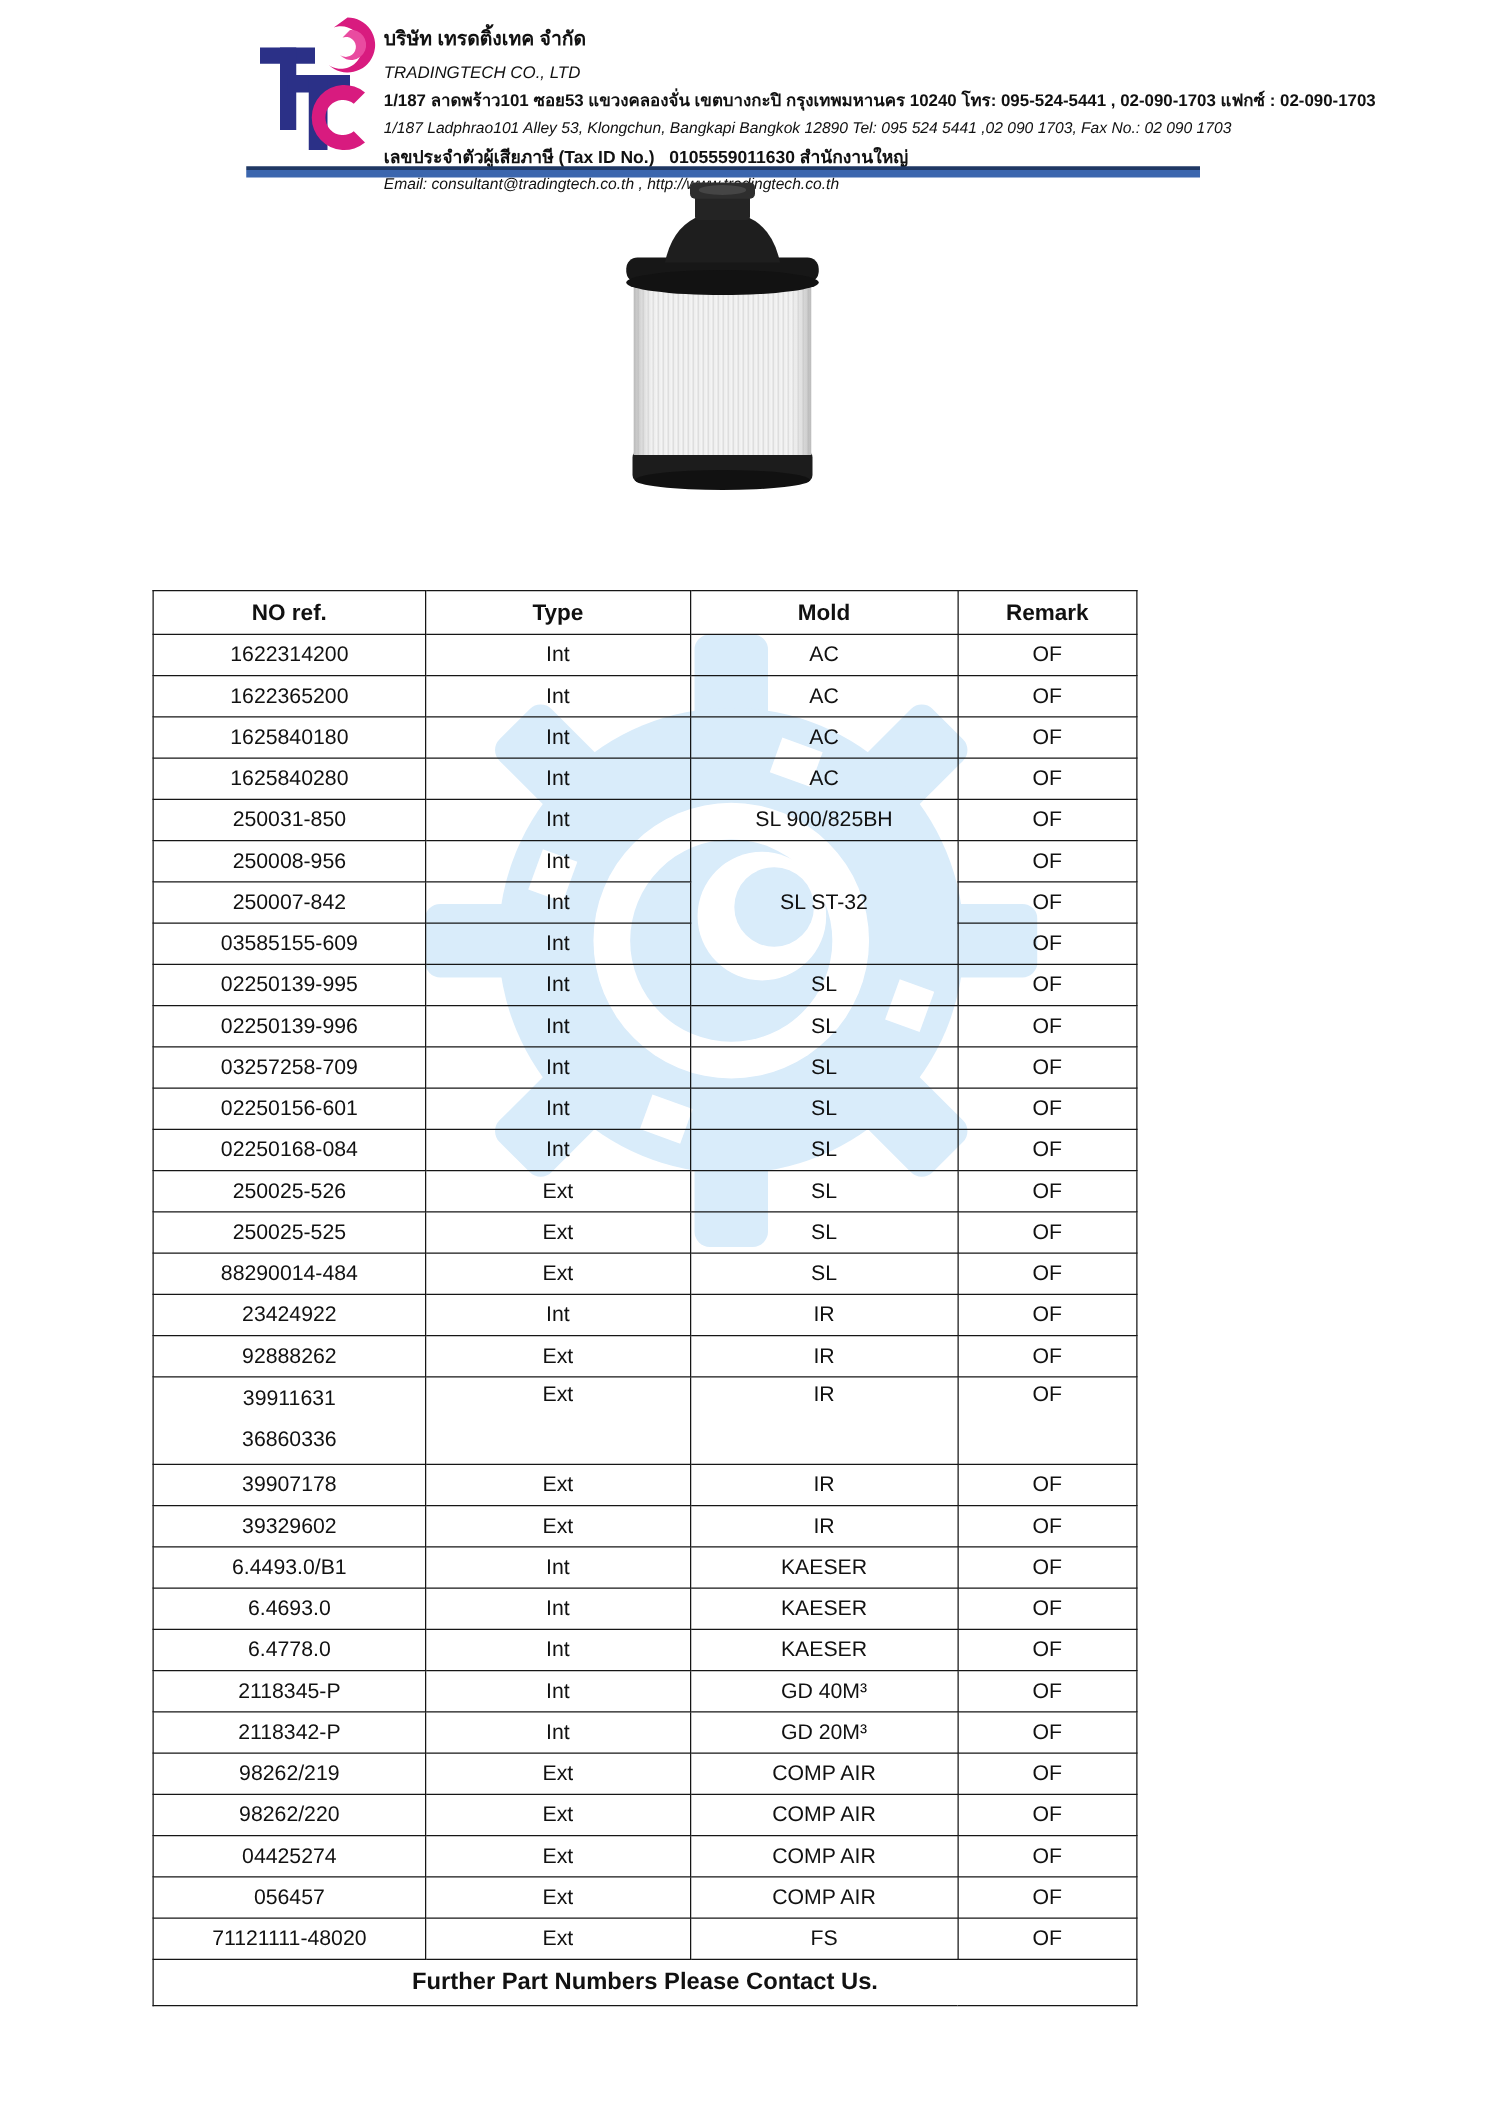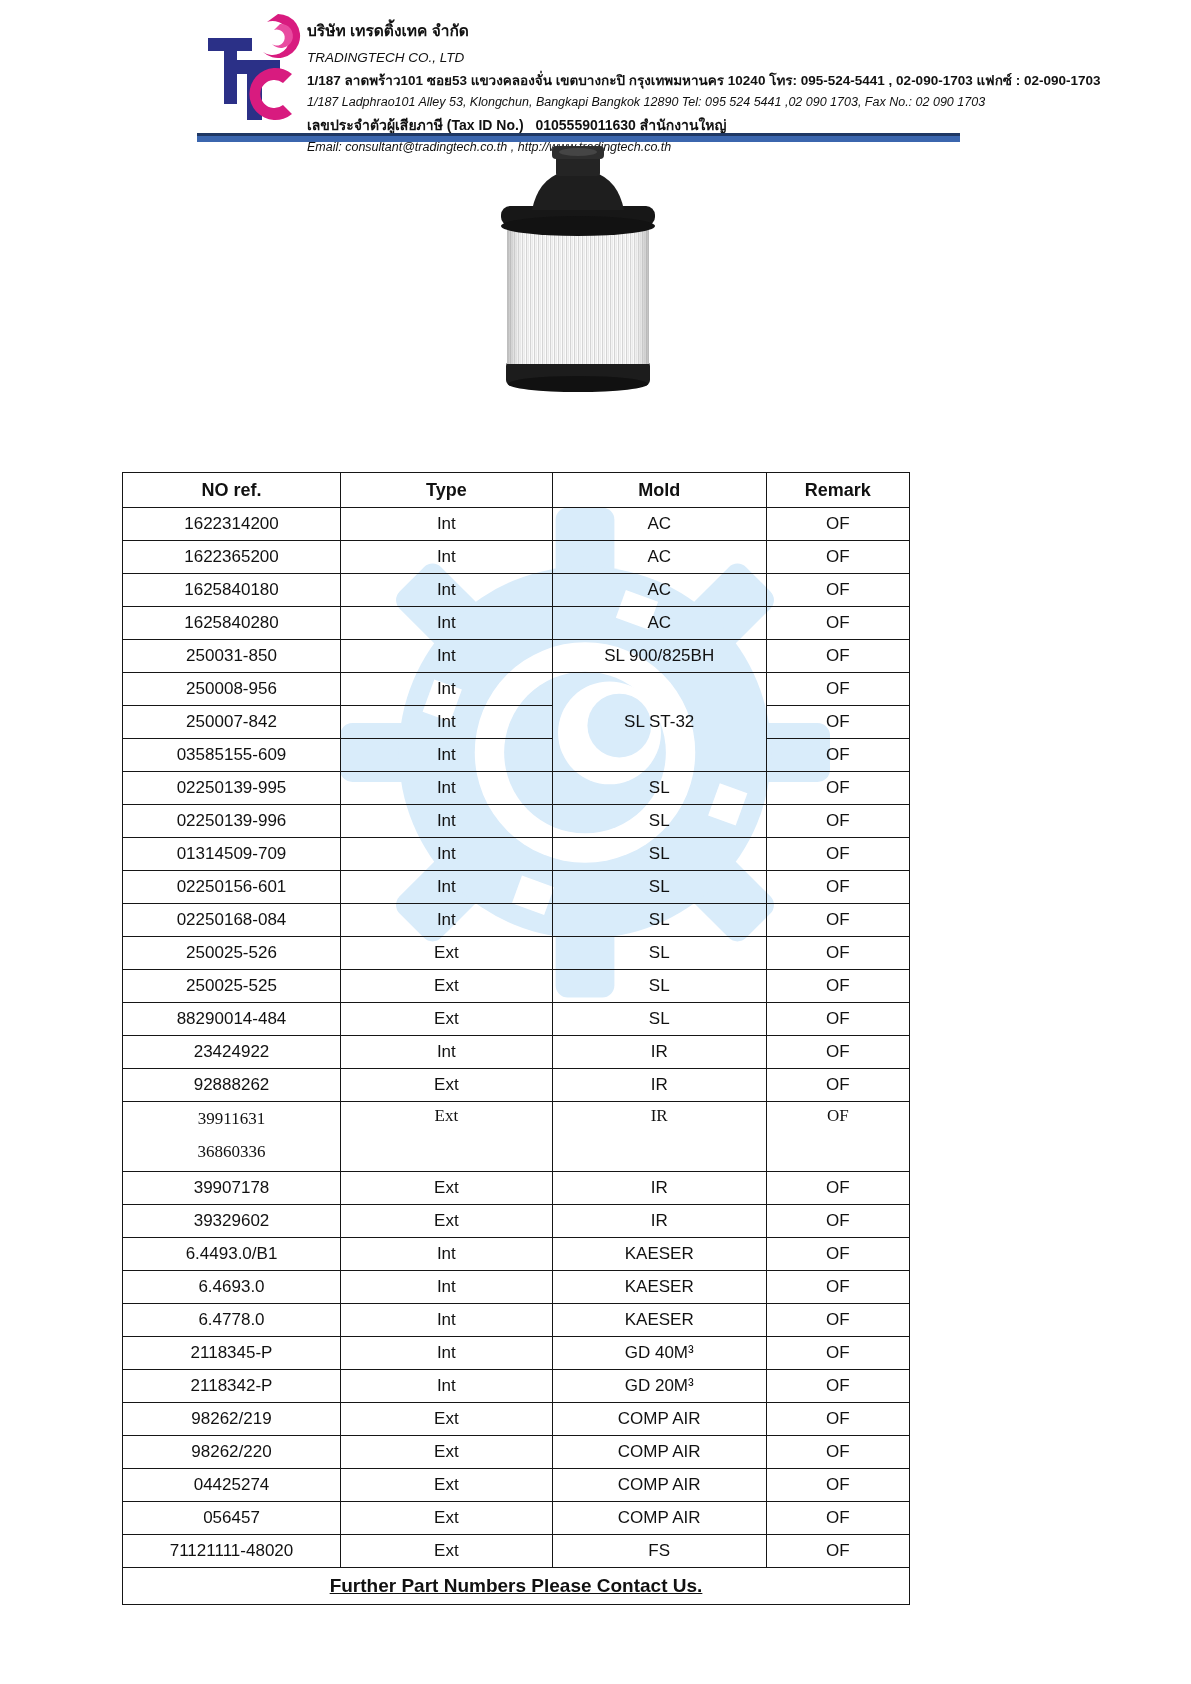--- a/index.html
+++ b/index.html
@@ -29,24 +29,24 @@
   .watermark{position:absolute;left:340px;top:500px;width:490px;height:505px;z-index:0;opacity:.95;}
   
   .tbl-wrap{position:absolute;left:122px;top:472px;width:788px;z-index:1;}
   table{border-collapse:collapse;width:100%;table-layout:fixed;background:transparent;}
   th,td{
     border:1.6px solid #161616;text-align:center;vertical-align:middle;
     padding:0 4px;background:transparent;overflow:hidden;
   }
   th{height:34px;font-size:18px;font-weight:700;margin-top:23px;}
   td{height:32px;font-size:17px;}
-  tr.tall td{height:65px;vertical-align:top;font-family:Liberation Serif, serif;}
+  tr.tall td{height:65px;vertical-align:top;}
   tr.tall td .row-line{height:33px;display:flex;align-items:center;justify-content:center;}
   tr.tall td.single{padding-top:4px;}
-  td.foot{height:36px;font-size:19px;font-weight:700;text-decoration:underline;}
+  td.foot{height:36px;font-size:19px;font-weight:700;}
 </style>
 </head>
 <body>
 
 <svg class="logo" viewBox="0 0 108 112" aria-hidden="true">
 
   <g>
     <path d="M82 2 a22 22 0 1 1 -15 38 a17 17 0 1 0 4 -30 z" fill="#d81b7f"></path>
     <path d="M84 12 a12 12 0 1 1 -8 20 a8 8 0 1 0 2 -14 z" fill="#e94ba0"></path>
   </g>
@@ -202,21 +202,21 @@
           <td>SL</td>
           <td>OF</td>
         </tr>
         <tr>
           <td>02250139-996</td>
           <td>Int</td>
           <td>SL</td>
           <td>OF</td>
         </tr>
         <tr>
-          <td>01314509-709</td>
+          <td>03257258-709</td>
           <td>Int</td>
           <td>SL</td>
           <td>OF</td>
         </tr>
         <tr>
           <td>02250156-601</td>
           <td>Int</td>
           <td>SL</td>
           <td>OF</td>
         </tr>

